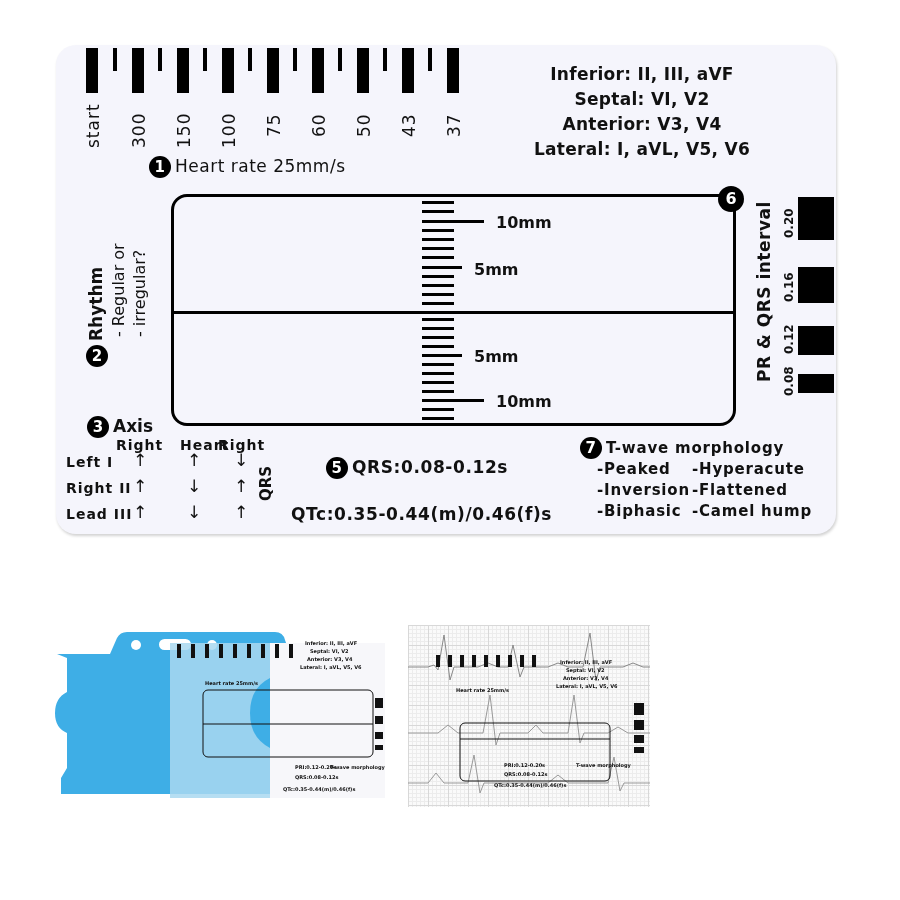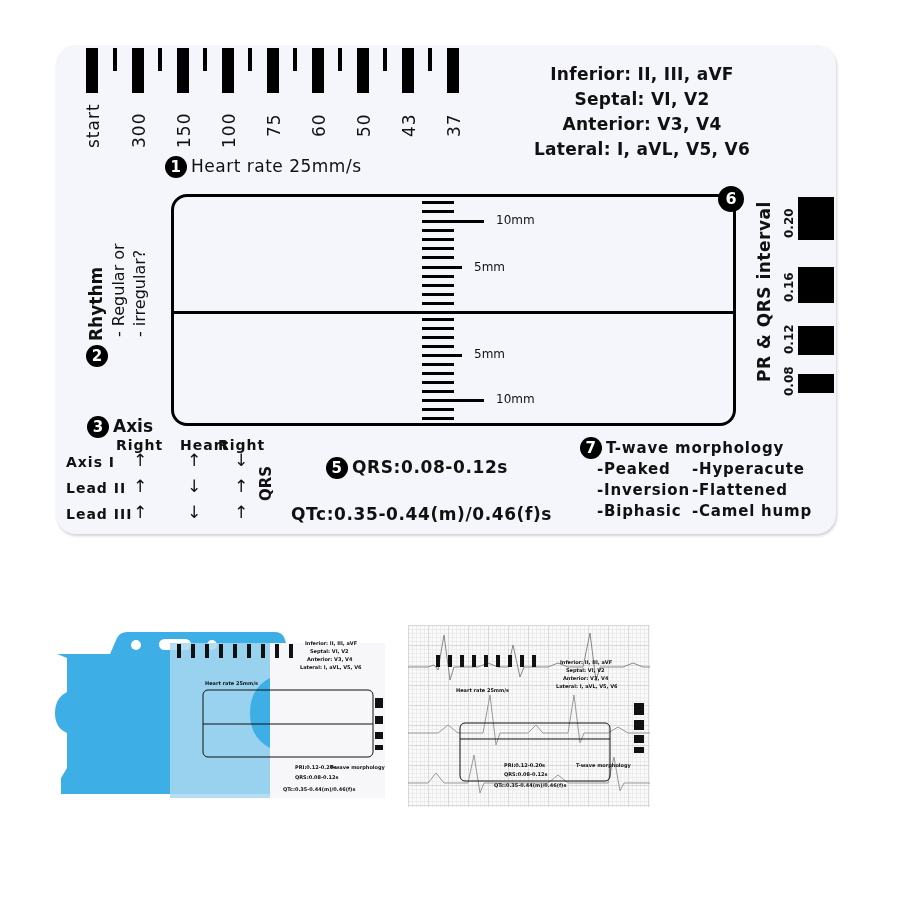--- a/index.html
+++ b/index.html
@@ -12,21 +12,21 @@
   .bar { position:absolute; background:#000; }
   .rlabel { position:absolute; font-size:17px; letter-spacing:1px; font-weight:500;
             transform-origin:left top; transform:rotate(-90deg); white-space:nowrap; }
   .num-circ { display:inline-block; width:22px; height:22px; border-radius:50%; background:#000;
               color:#fff; font-weight:bold; font-size:15px; text-align:center; line-height:22px;
               vertical-align:middle; margin-right:4px; }
   .hr-title { font-size:17px; font-weight:500; letter-spacing:0.5px; }
   .leads { text-align:center; font-size:17px; font-weight:600; line-height:25px; letter-spacing:0.3px; }
   #mbox { border:3px solid #000; border-radius:16px; box-sizing:border-box; }
   .tick { position:absolute; height:3px; background:#000; }
-  .mm { position:absolute; font-size:12px; font-weight:400; }
+  .mm { position:absolute; font-size:16px; font-weight:700; }
   .axis-t { font-size:17px; font-weight:600; }
   .small { font-size:14px; font-weight:600; letter-spacing:1px; }
   .arrow { font-size:17px; position:absolute; }
   .vals { font-size:17px; font-weight:600; letter-spacing:0.6px; }
   .tw { font-size:15px; font-weight:600; letter-spacing:0.8px; line-height:21px; }
   .tiny { font-size:5px; font-weight:600; white-space:nowrap; }
 </style>
 </head>
 <body>
 
@@ -55,21 +55,21 @@
     <span class="rlabel" style="left:73px;top:103px;">300</span>
     <span class="rlabel" style="left:118px;top:103px;">150</span>
     <span class="rlabel" style="left:163px;top:103px;">100</span>
     <span class="rlabel" style="left:208px;top:92px;">75</span>
     <span class="rlabel" style="left:253px;top:92px;">60</span>
     <span class="rlabel" style="left:298px;top:92px;">50</span>
     <span class="rlabel" style="left:343px;top:92px;">43</span>
     <span class="rlabel" style="left:388px;top:92px;">37</span>
   </div>
 
-  <div class="abs hr-title" style="left:93px;top:111px;margin-left:16px;">
+  <div class="abs hr-title" style="left:93px;top:111px;">
     <span class="num-circ">1</span><span>Heart rate 25mm/s</span>
   </div>
 
   <div class="abs leads" style="left:466px;top:17px;width:240px;">
     <div>Inferior: II, III, aVF</div>
     <div>Septal: VI, V2</div>
     <div>Anterior: V3, V4</div>
     <div>Lateral: I, aVL, V5, V6</div>
   </div>
 
@@ -130,26 +130,26 @@
   </div>
 
   <div>
     <div class="abs axis-t" style="left:31px;top:371px;">
       <span class="num-circ">3</span><span>Axis</span>
     </div>
     <span class="abs small" style="left:60px;top:392px;">Right</span>
     <span class="abs small" style="left:124px;top:392px;">Heart</span>
     <span class="abs small" style="left:162px;top:392px;">Right</span>
 
-    <span class="abs small" style="left:10px;top:409px;">Axis I</span>
+    <span class="abs small" style="left:10px;top:409px;">Left I</span>
     <span class="arrow" style="left:77px;top:405px;">↑</span>
     <span class="arrow" style="left:131px;top:405px;">↑</span>
     <span class="arrow" style="left:178px;top:405px;">↓</span>
 
-    <span class="abs small" style="left:10px;top:435px;">Lead II</span>
+    <span class="abs small" style="left:10px;top:435px;">Right II</span>
     <span class="arrow" style="left:77px;top:431px;">↑</span>
     <span class="arrow" style="left:131px;top:431px;">↓</span>
     <span class="arrow" style="left:178px;top:431px;">↑</span>
 
     <span class="abs small" style="left:10px;top:461px;">Lead III</span>
     <span class="arrow" style="left:77px;top:457px;">↑</span>
     <span class="arrow" style="left:131px;top:457px;">↓</span>
     <span class="arrow" style="left:178px;top:457px;">↑</span>
 
     <span class="abs" style="left:201px;top:456px;font-size:15px;font-weight:bold;transform-origin:left top;transform:rotate(-90deg);">QRS</span>

